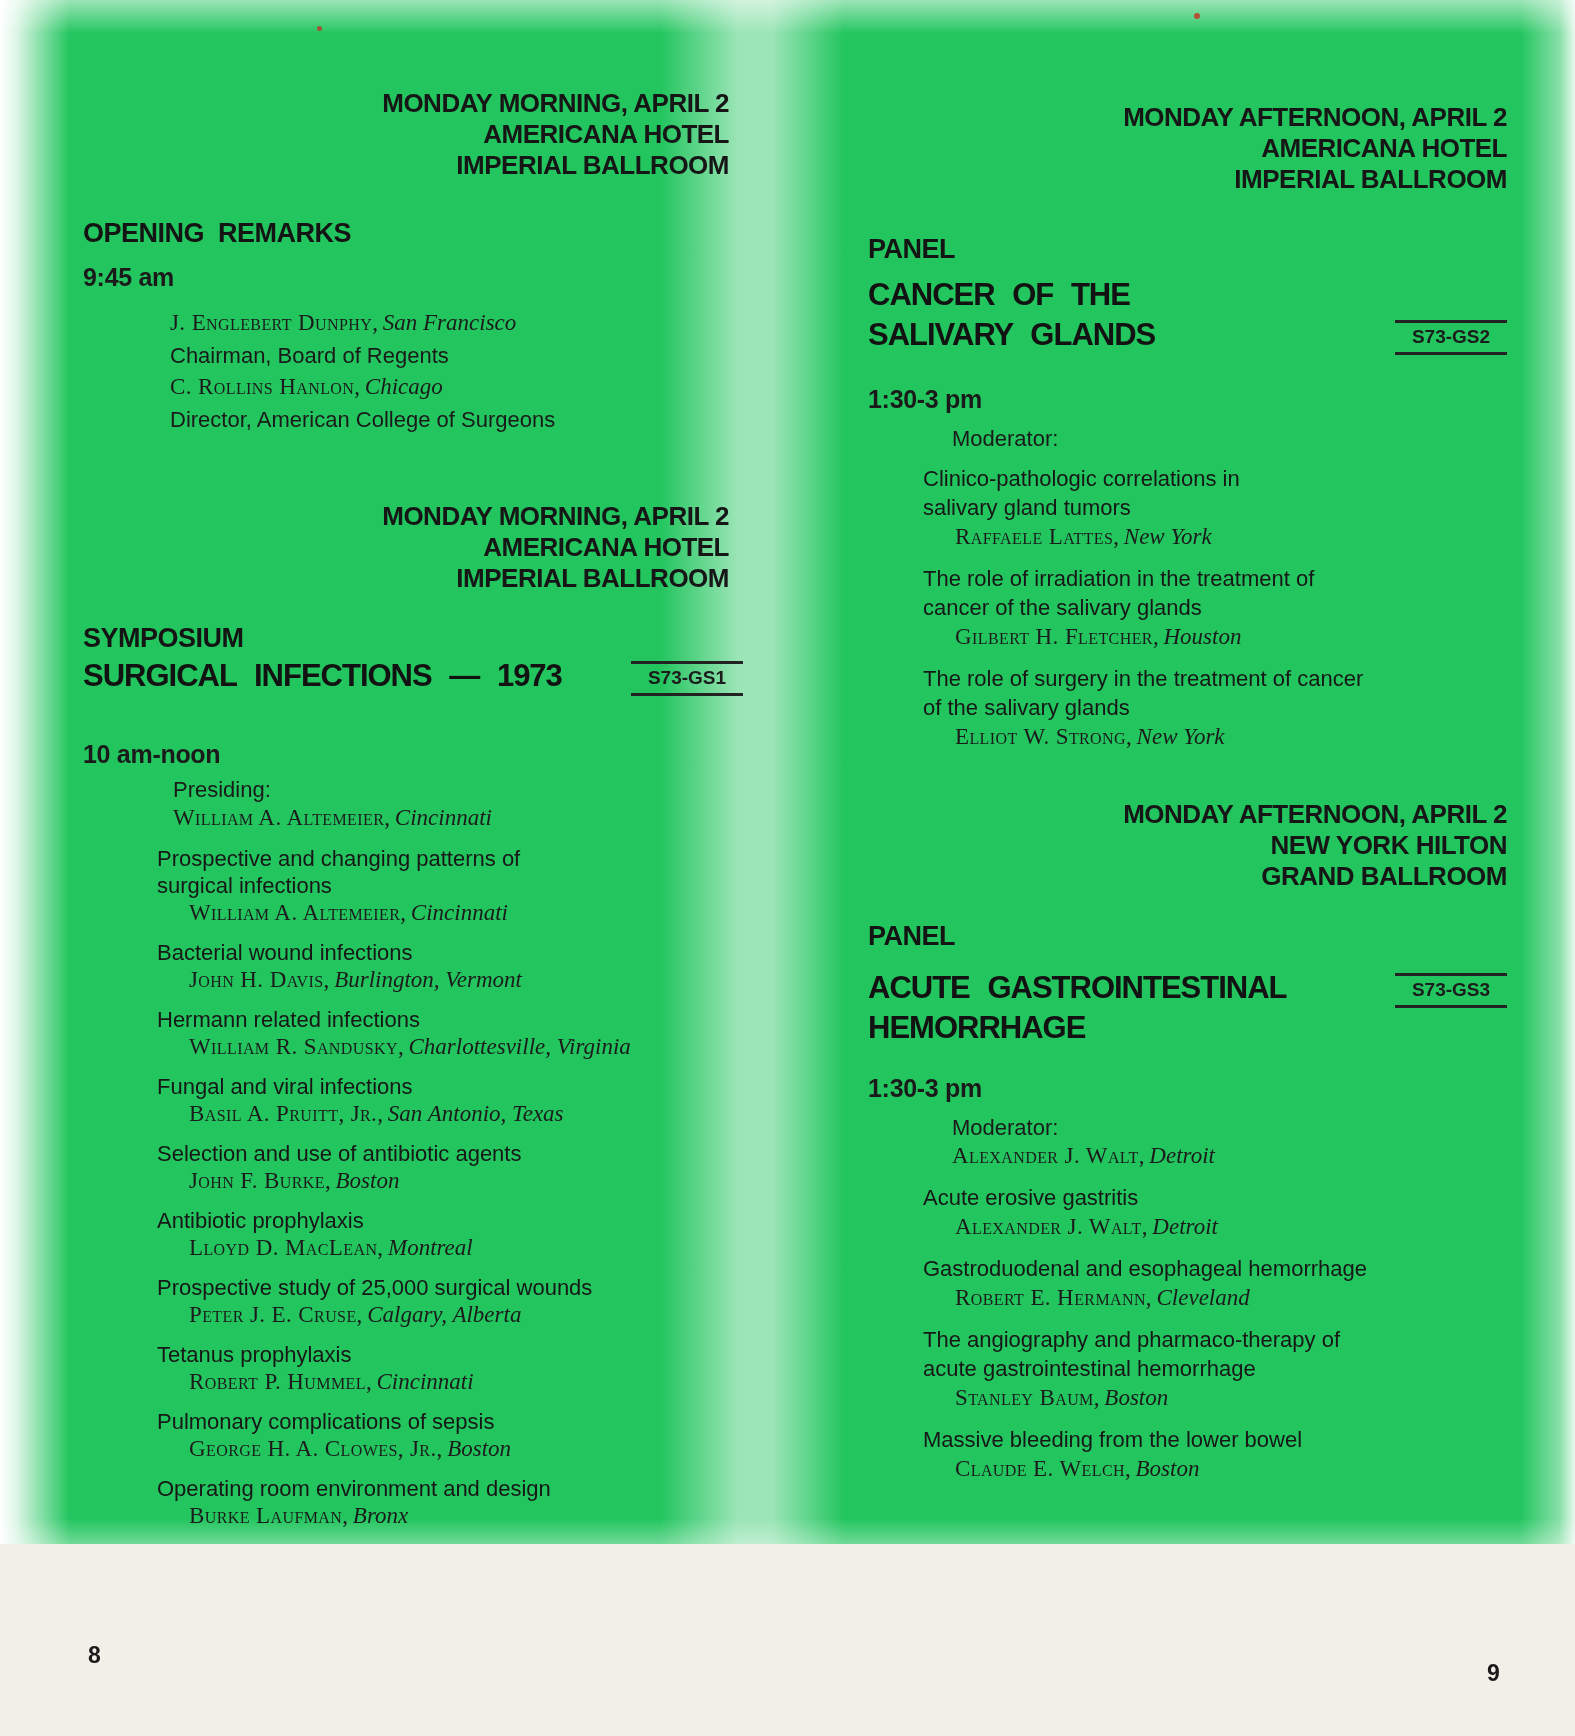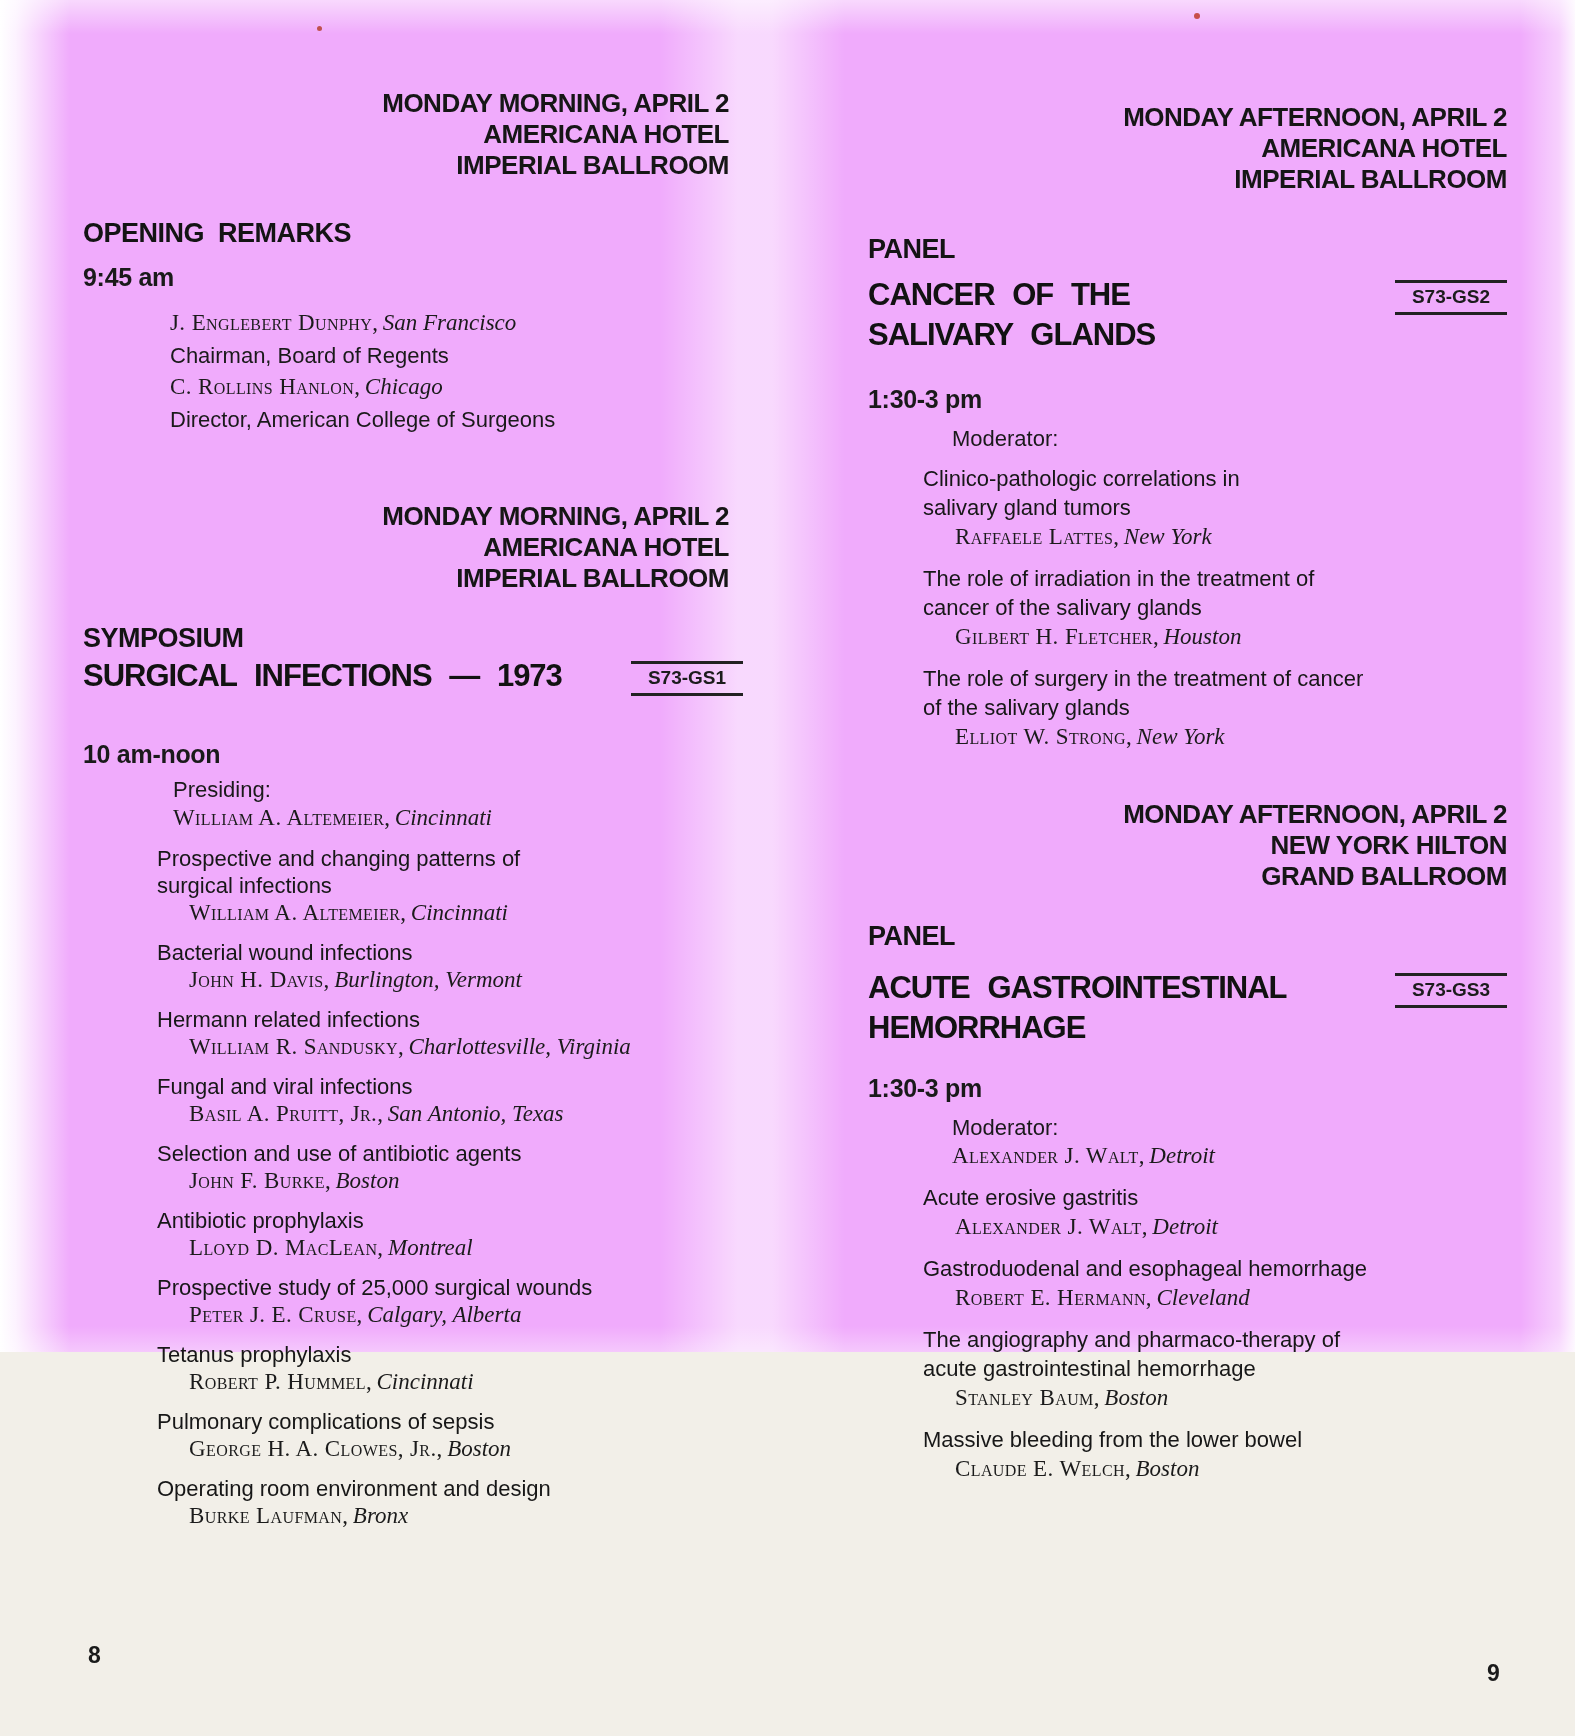--- a/index.html
+++ b/index.html
@@ -5,22 +5,22 @@
   html, body {
     margin: 0; padding: 0;
     width: 1575px; height: 1736px;
     overflow: hidden;
     background: #f2efe8;
     font-family: "Liberation Sans", sans-serif;
     color: #1a1a1a;
   }
   .scan {
     position: relative;
-    width: 1575px; height: 1352px;
-    background: #f0abfc;
+    width: 1575px; height: 1544px;
+    background: #22c55e;
   }
   
   .scan::before {
     content: "";
     position: absolute; inset: 0;
     pointer-events: none;
     background:
       linear-gradient(90deg, #ffffff 0px, rgba(255,255,255,.85) 16px, rgba(255,255,255,0) 70px),
       linear-gradient(270deg, rgba(255,255,255,.9) 0px, rgba(255,255,255,.45) 16px, rgba(255,255,255,0) 55px),
       linear-gradient(90deg, rgba(255,255,255,0) 660px, rgba(255,255,255,.55) 738px, rgba(255,255,255,.55) 772px, rgba(255,255,255,0) 845px),
@@ -90,21 +90,21 @@
   .pl-people { margin-top: 16px; }
   .pl-hdr2 { margin-top: 66px; }
   .pl-kicker { margin-top: 28px; }
   .pl-titlerow { margin-top: 2px; }
   .pl-time2 { margin-top: 44px; }
   .pl-lead { margin-top: 8px; }
   .pl-items { margin-top: 3px; }
 
   .pr-hdr1 { margin-top: 102px; }
   .pr-kicker1 { margin-top: 38px; }
-  .pr-titlerow1 { margin-top: 10px; }
+  .pr-titlerow1 { margin-top: 10px; align-items: flex-end; }
   .pr-time1 { margin-top: 30px; }
   .pr-lead1 { margin-top: 12px; }
   .pr-hdr2 { margin-top: 46px; }
   .pr-kicker2 { margin-top: 28px; }
   .pr-titlerow2 { margin-top: 16px; }
   .pr-time2 { margin-top: 26px; }
   .pr-lead2 { margin-top: 12px; }
 
   .page-num { position: absolute; font-weight: 700; font-size: 23px; color: #1a1a1a; }
   .page-num-8 { left: 88px; top: 1642px; }

